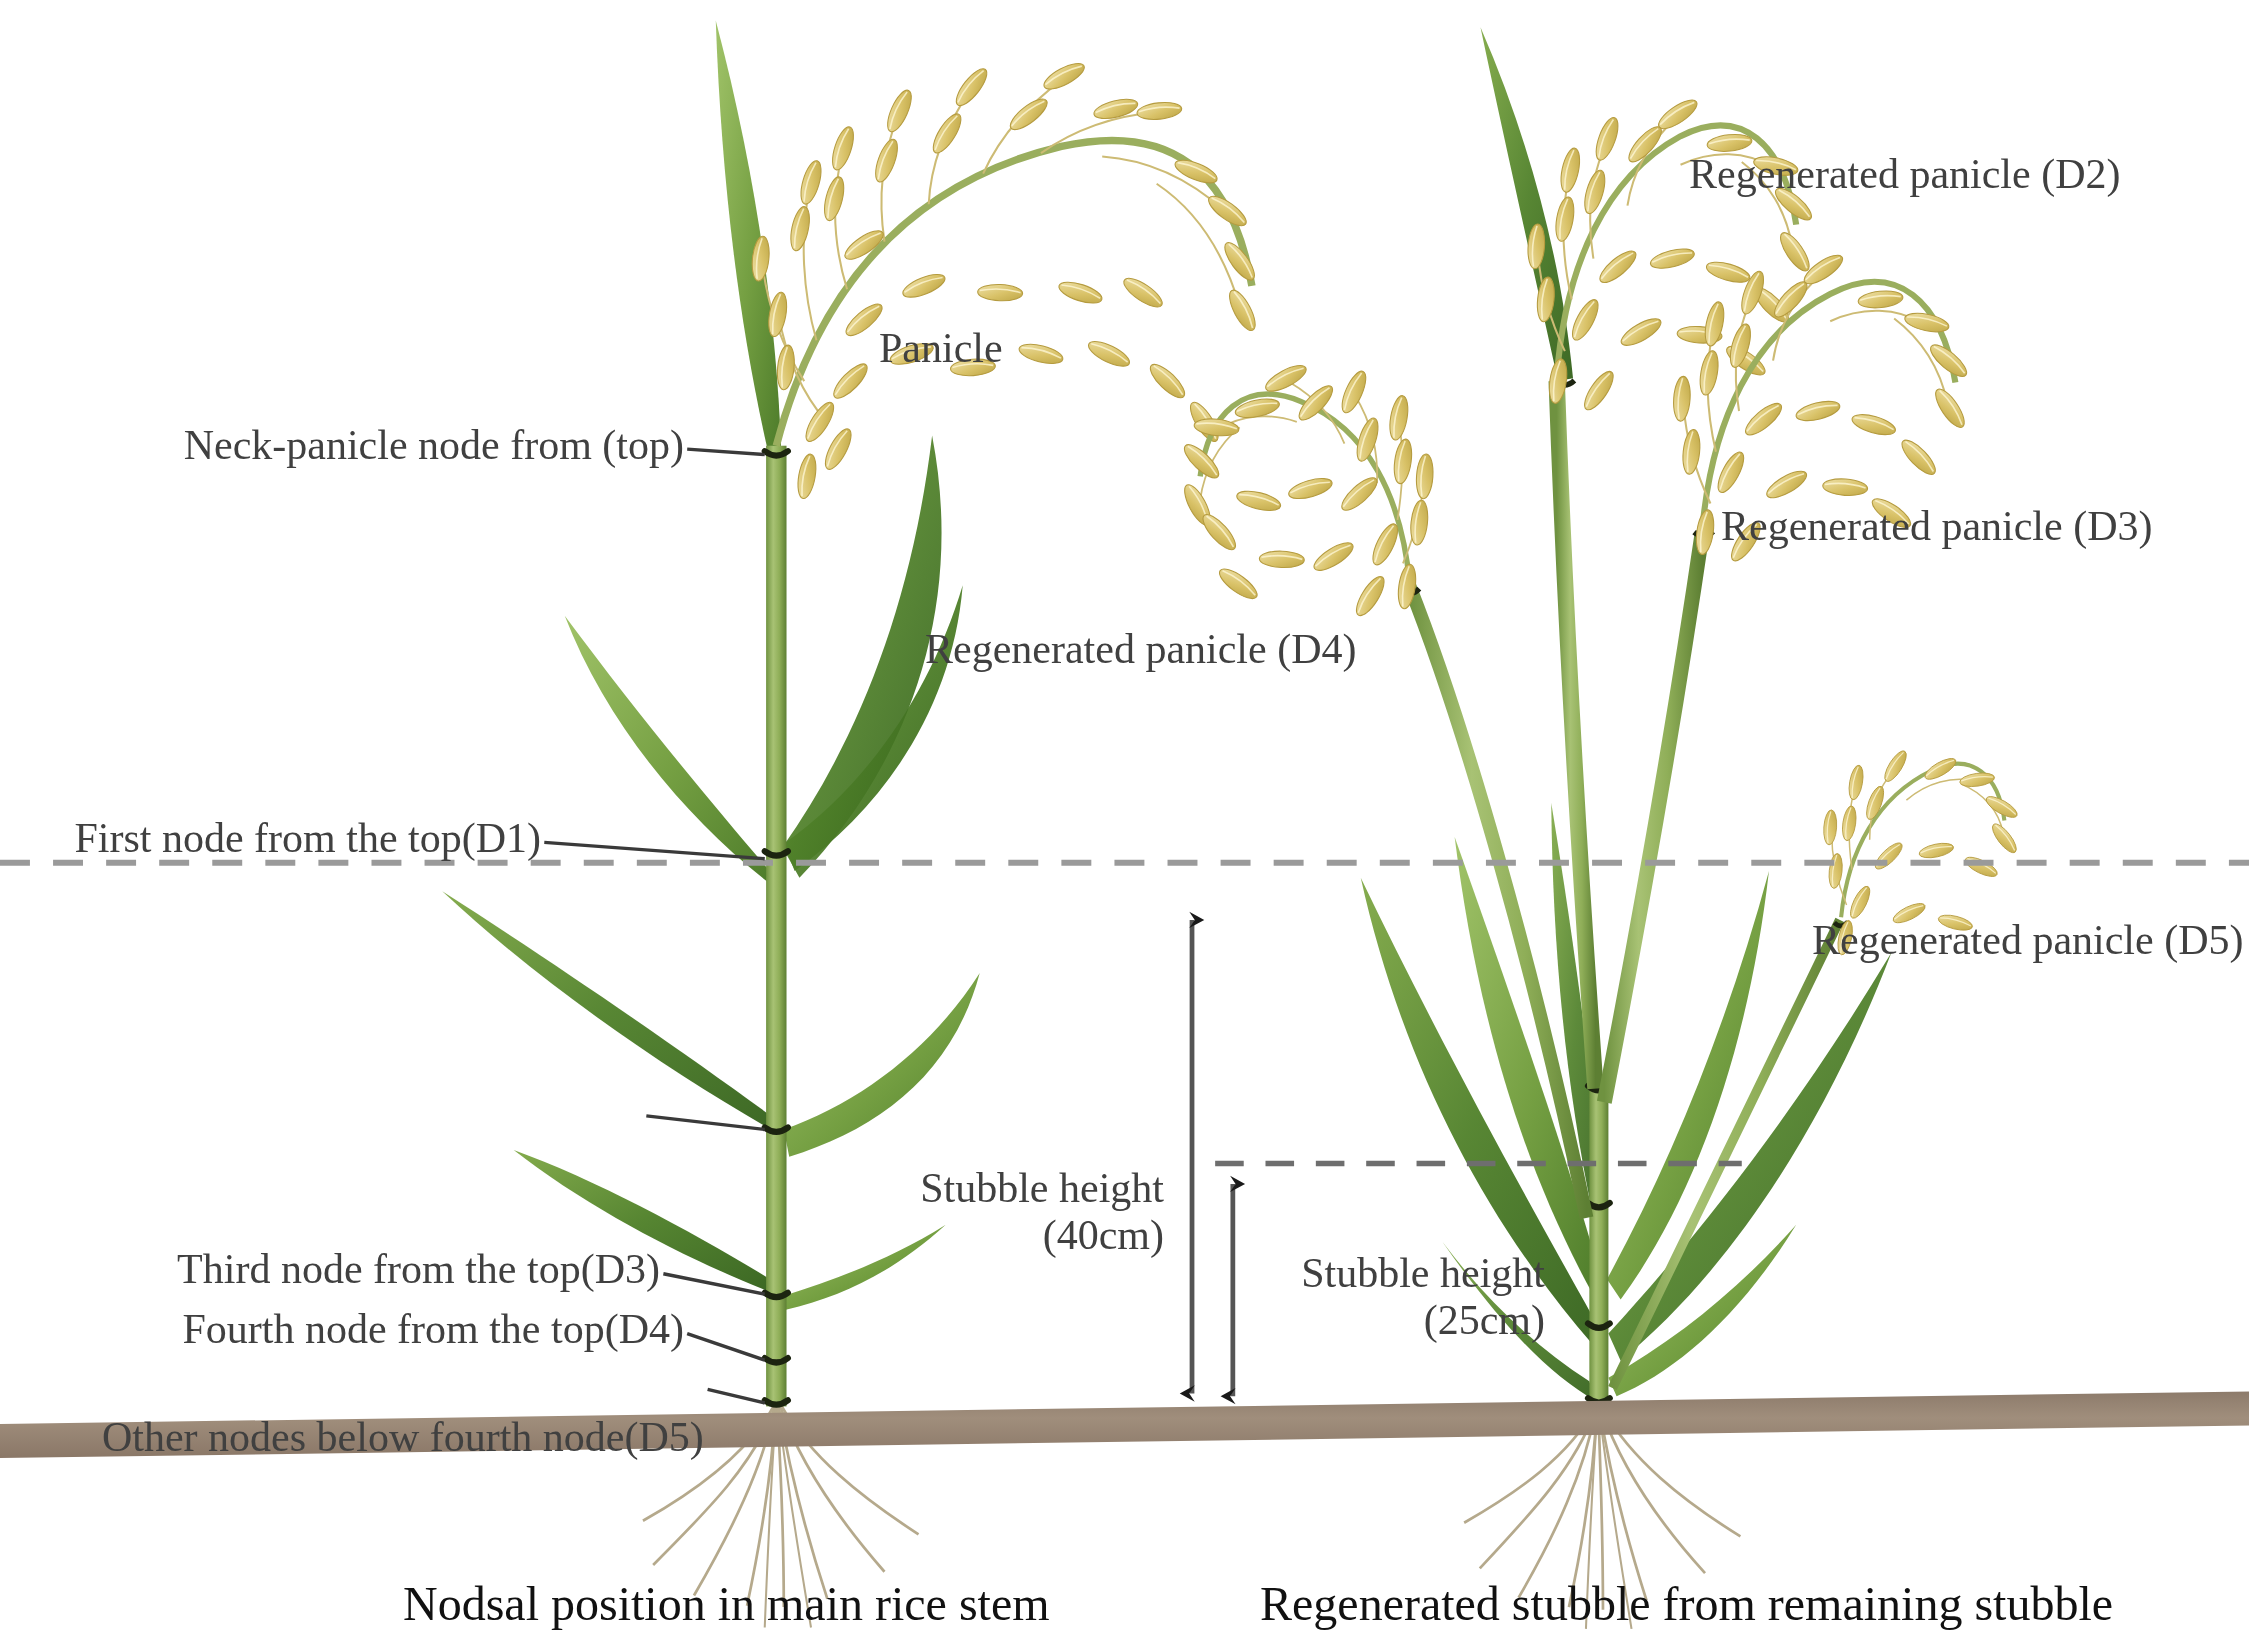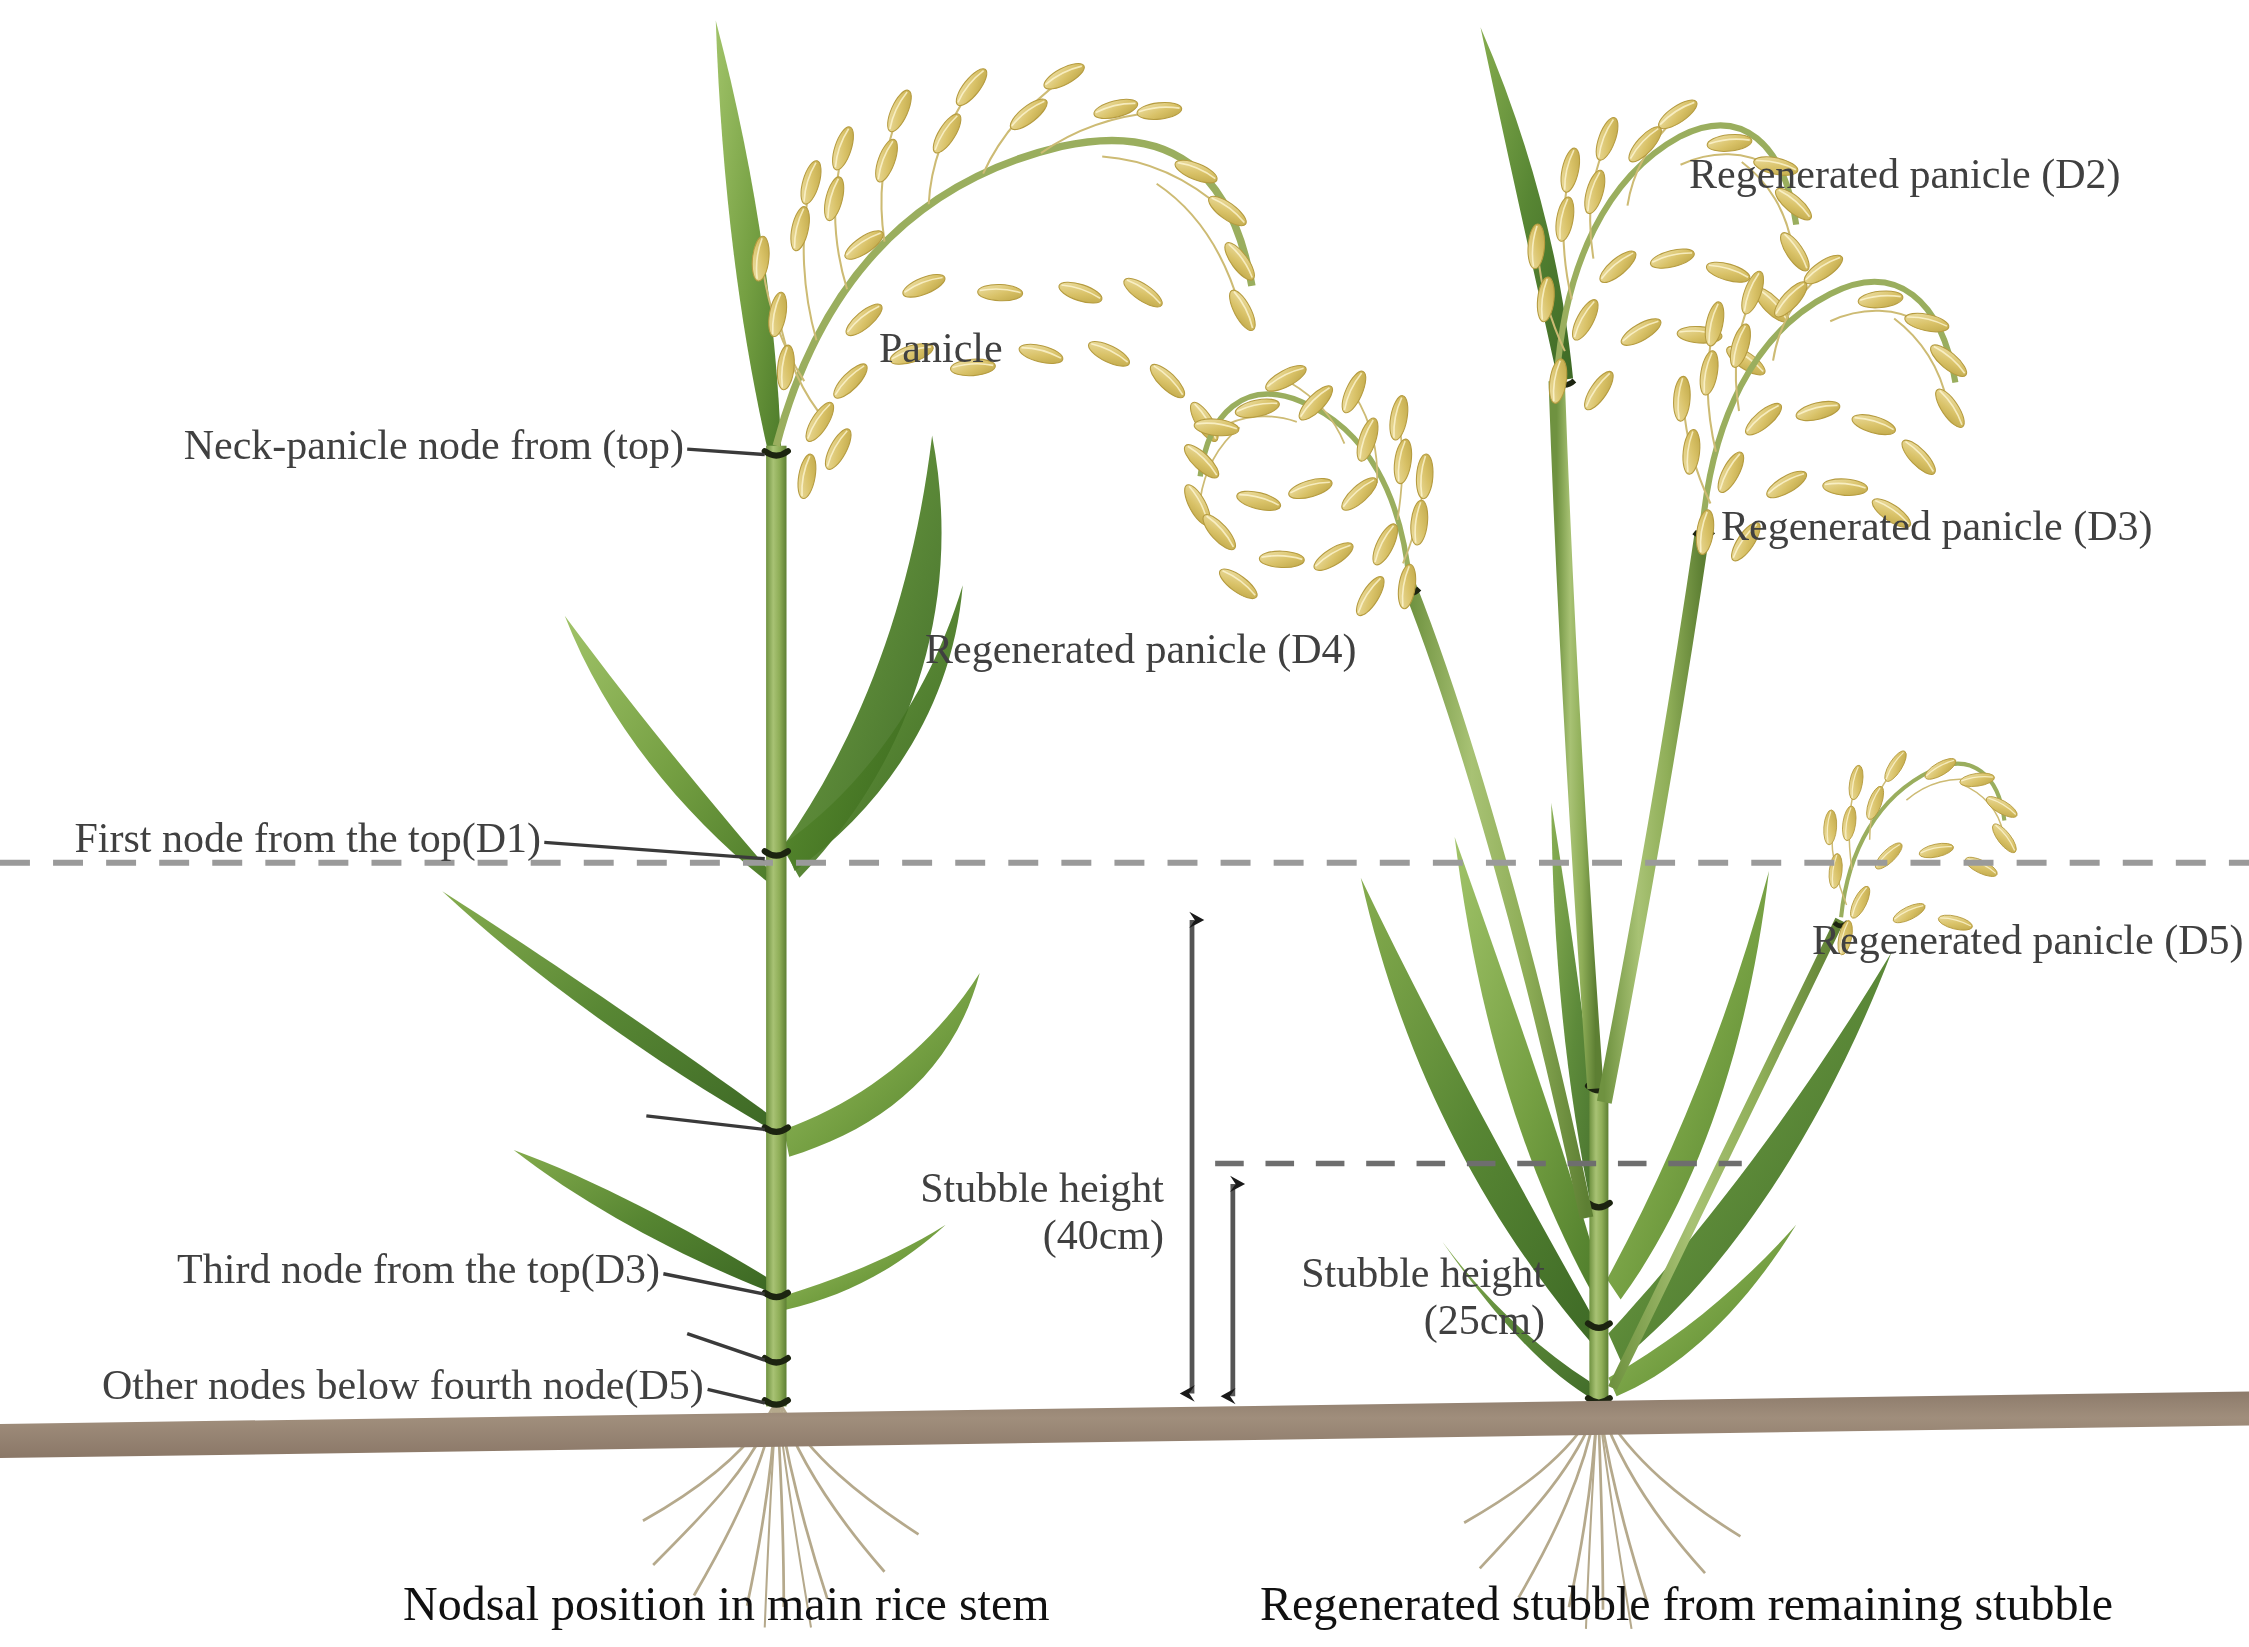--- a/index.html
+++ b/index.html
@@ -395,22 +395,23 @@
 
 <div class="lbl" style="left:879px; top:325px;">Panicle</div>
 
 <div class="lbl r" style="left:82px; top:422px; width:602px;">Neck-panicle node from (top)</div>
 
 <div class="lbl r" style="left:0px; top:815px; width:541px;">First node from the top(D1)</div>
 
 
 <div class="lbl r" style="left:54px; top:1246px; width:606px;">Third node from the top(D3)</div>
 
-
-<div class="lbl r" style="left:6.8px; top:1362px; width:697px;text-align:right;">Other nodes below fourth node(D5)</div>
+<div class="lbl r" style="left:75px; top:1306px; width:609px;">Fourth node from the top(D4)</div>
+
+<div class="lbl r" style="left:6.8px; top:1414px; width:697px;text-align:right;">Other nodes below fourth node(D5)</div>
 
 <div class="lbl" style="left:1689px; top:151px;">Regenerated panicle (D2)</div>
 
 <div class="lbl" style="left:1721px; top:503px;">Regenerated panicle (D3)</div>
 
 <div class="lbl" style="left:925px; top:626px;">Regenerated panicle (D4)</div>
 
 <div class="lbl" style="left:1812px; top:917px;">Regenerated panicle (D5)</div>
 
 <div class="lbl c" style="left:871px; top:1165px; width:293px;">

